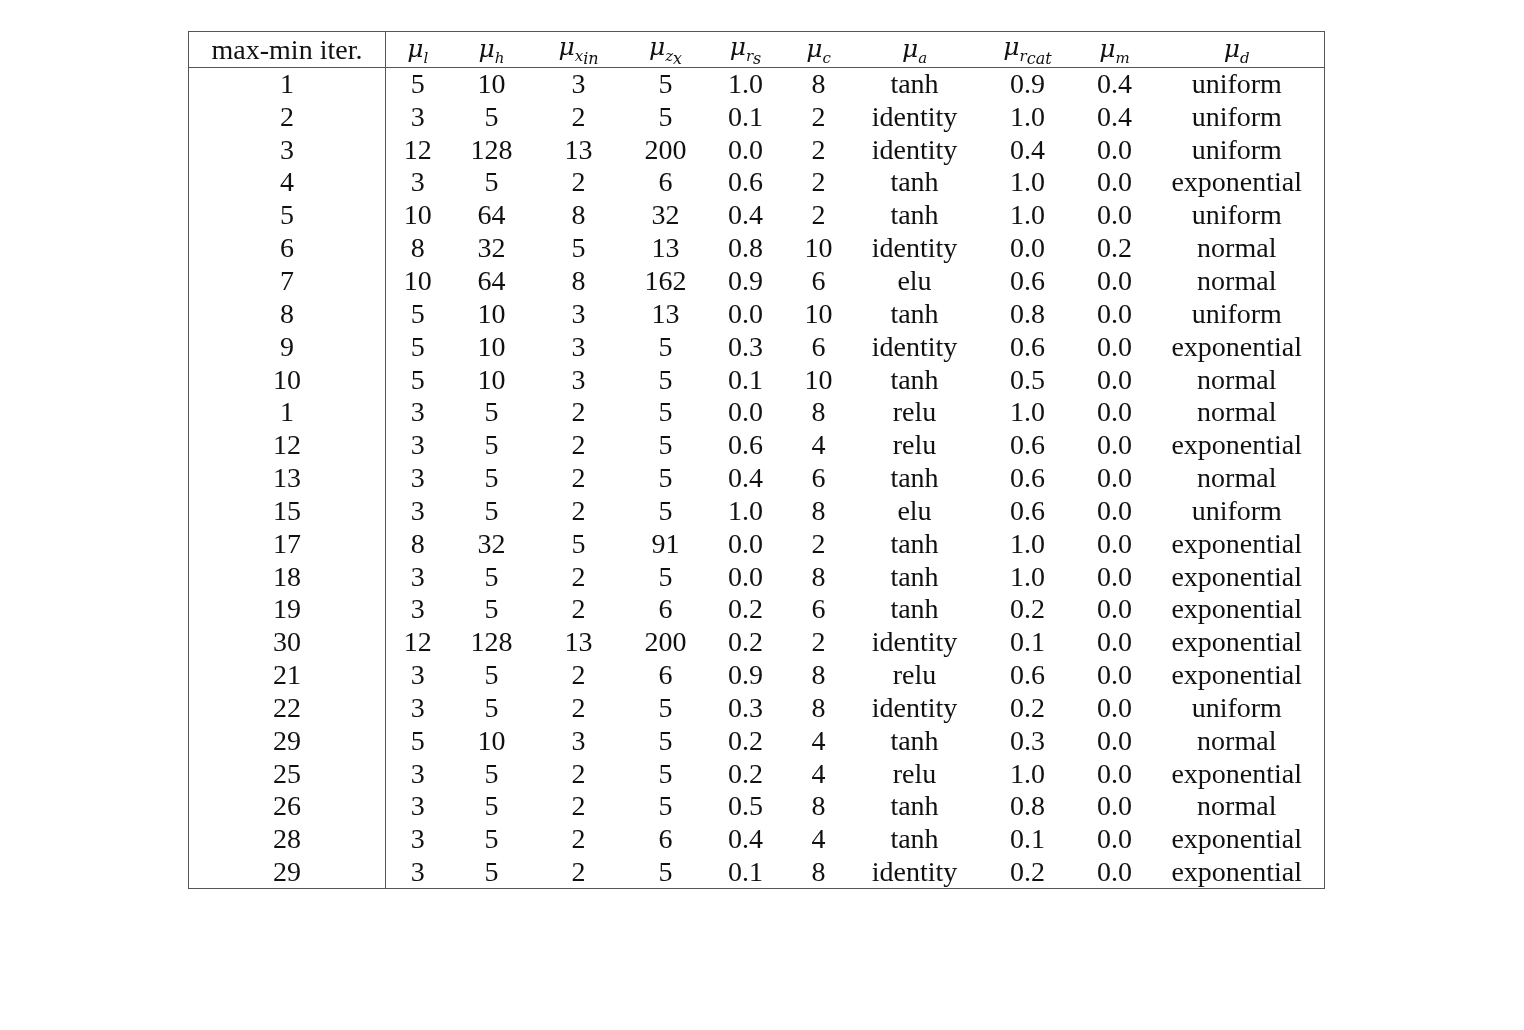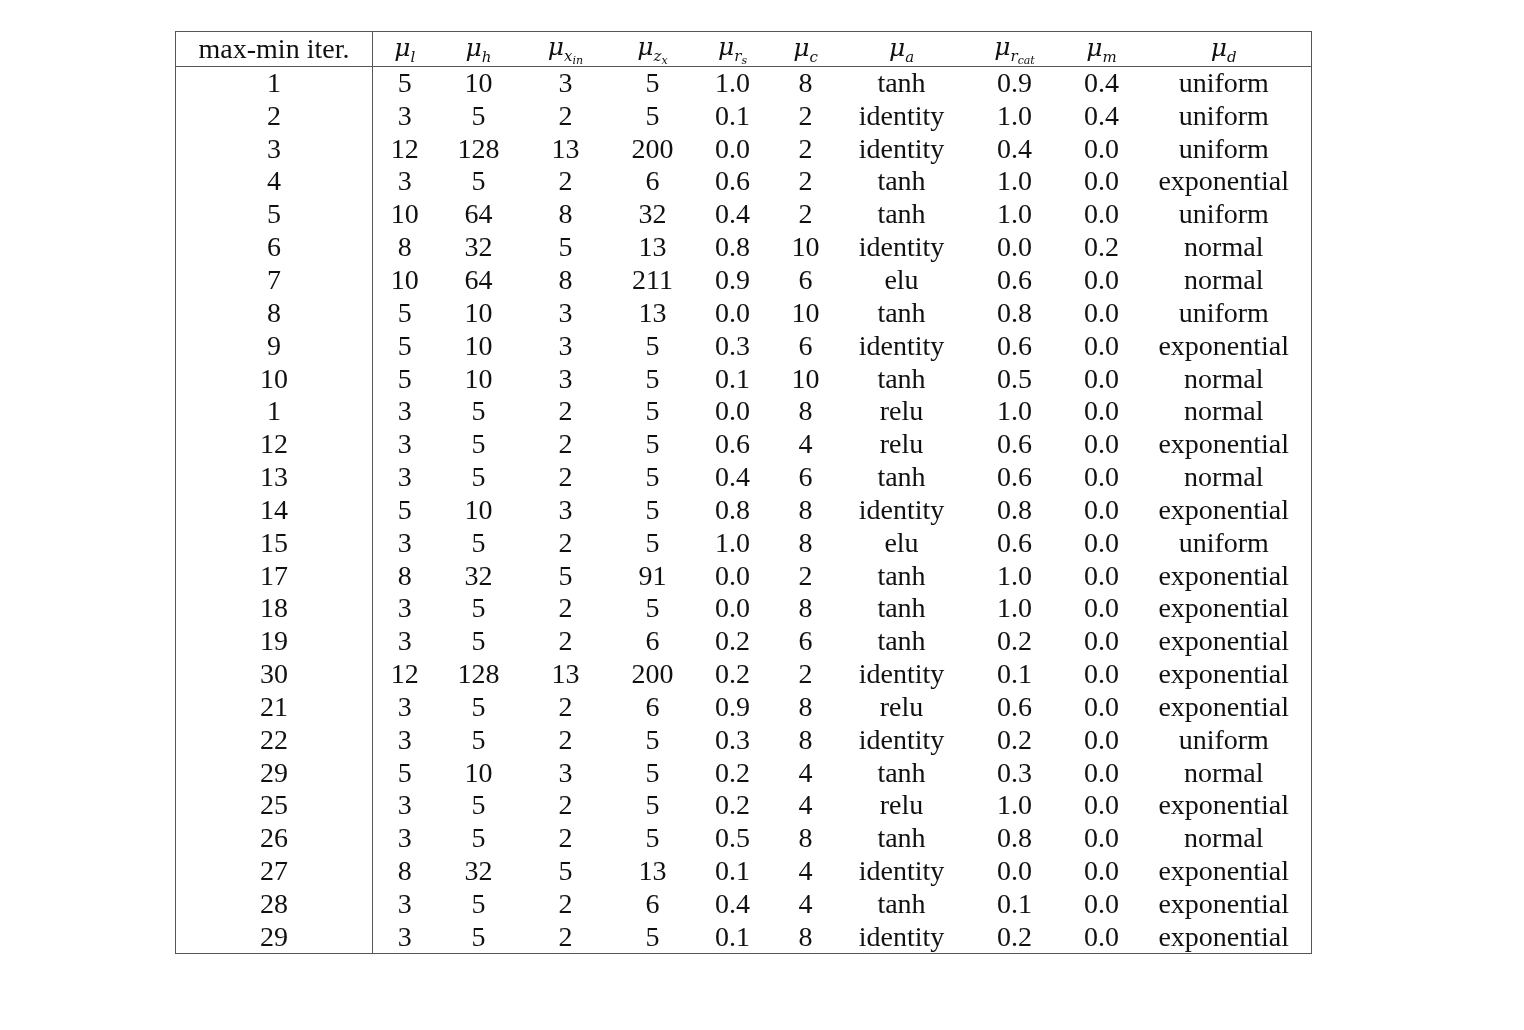--- a/index.html
+++ b/index.html
@@ -10,21 +10,21 @@
       height: 1030px;
       overflow: hidden;
     }
     body {
       font-family: "Liberation Serif", "DejaVu Serif", serif;
       color: #111111;
       position: relative;
     }
     #tbl {
       position: absolute;
-      left: 175px;
+      left: 188px;
       top: 31px;
       width: 1136px;
       border-collapse: collapse;
       border: 1.5px solid #555555;
       table-layout: fixed;
       font-size: 28px;
       line-height: 1;
     }
     #tbl th, #tbl td {
       padding: 0;
@@ -32,21 +32,21 @@
       vertical-align: middle;
       white-space: nowrap;
       font-weight: normal;
     }
     #tbl thead tr { height: 33px; }
     #tbl thead th { border-bottom: 1.5px solid #555555; }
     #tbl tbody tr { height: 32.85px; }
     #tbl .iter { border-right: 1.5px solid #555555; }
     .mu { font-style: italic; font-family: "DejaVu Serif", serif; font-size: 25px; }
     .mu sub { font-size: 15px; font-style: italic; vertical-align: -6px; }
-    .mu sub sub { font-size: 11px; vertical-align: -3px; }
+    .mu sub sub { font-size: 16px; vertical-align: -3px; }
     .hdr-text { font-size: 28px; }
   </style>
 </head>
 <body>
 
 <table id="tbl">
   <colgroup>
     <col style="width:197px">
     <col style="width:64px">
     <col style="width:84px">
@@ -151,21 +151,21 @@
         <td>identity</td>
         <td>0.0</td>
         <td>0.2</td>
         <td>normal</td>
       </tr>
       <tr>
         <td class="iter">7</td>
         <td>10</td>
         <td>64</td>
         <td>8</td>
-        <td>211</td>
+        <td>162</td>
         <td>0.9</td>
         <td>6</td>
         <td>elu</td>
         <td>0.6</td>
         <td>0.0</td>
         <td>normal</td>
       </tr>
       <tr>
         <td class="iter">8</td>
         <td>5</td>
@@ -236,33 +236,20 @@
         <td>3</td>
         <td>5</td>
         <td>2</td>
         <td>5</td>
         <td>0.4</td>
         <td>6</td>
         <td>tanh</td>
         <td>0.6</td>
         <td>0.0</td>
         <td>normal</td>
-      </tr>
-      <tr>
-        <td class="iter">14</td>
-        <td>5</td>
-        <td>10</td>
-        <td>3</td>
-        <td>5</td>
-        <td>0.8</td>
-        <td>8</td>
-        <td>identity</td>
-        <td>0.8</td>
-        <td>0.0</td>
-        <td>exponential</td>
       </tr>
       <tr>
         <td class="iter">15</td>
         <td>3</td>
         <td>5</td>
         <td>2</td>
         <td>5</td>
         <td>1.0</td>
         <td>8</td>
         <td>elu</td>
@@ -381,33 +368,20 @@
         <td>2</td>
         <td>5</td>
         <td>0.5</td>
         <td>8</td>
         <td>tanh</td>
         <td>0.8</td>
         <td>0.0</td>
         <td>normal</td>
       </tr>
       <tr>
-        <td class="iter">27</td>
-        <td>8</td>
-        <td>32</td>
-        <td>5</td>
-        <td>13</td>
-        <td>0.1</td>
-        <td>4</td>
-        <td>identity</td>
-        <td>0.0</td>
-        <td>0.0</td>
-        <td>exponential</td>
-      </tr>
-      <tr>
         <td class="iter">28</td>
         <td>3</td>
         <td>5</td>
         <td>2</td>
         <td>6</td>
         <td>0.4</td>
         <td>4</td>
         <td>tanh</td>
         <td>0.1</td>
         <td>0.0</td>

